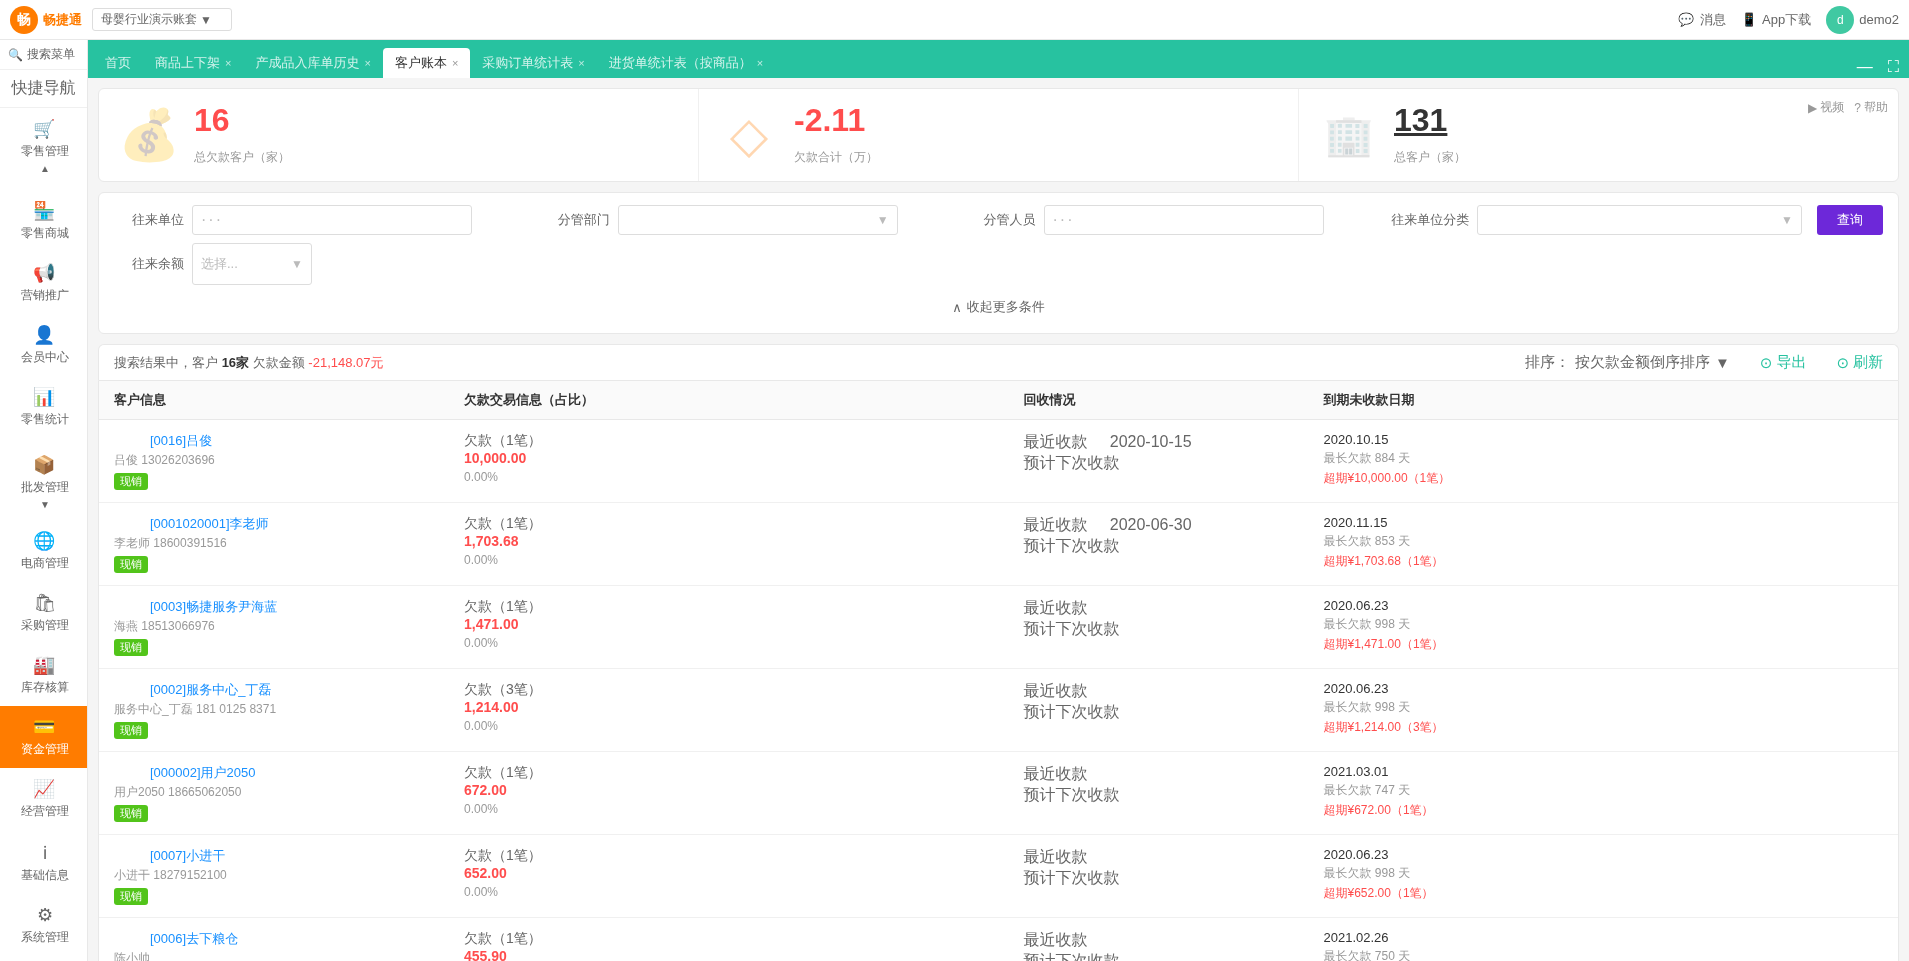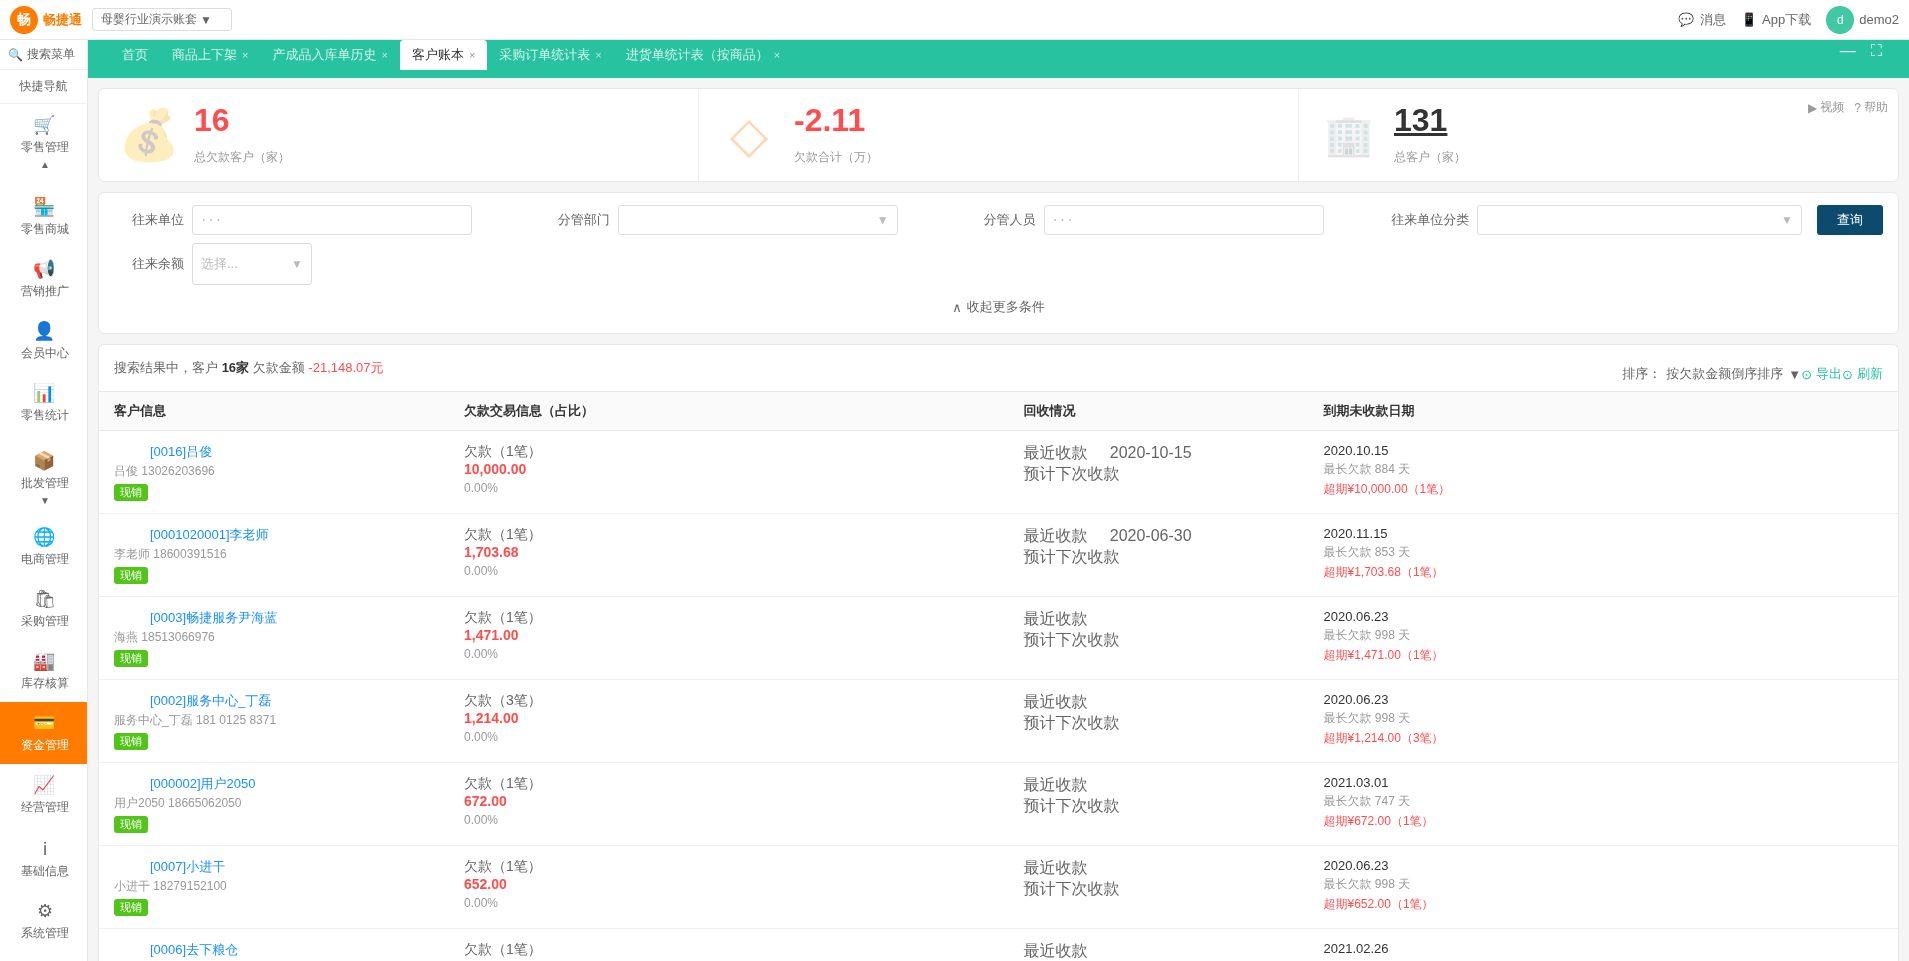--- a/index.html
+++ b/index.html
@@ -16,31 +16,31 @@
     .top-bar-right { display: flex; align-items: center; gap: 15px; }
     .top-bar-btn { display: flex; align-items: center; gap: 5px; color: #666; font-size: 13px; cursor: pointer; }
     .avatar { width: 28px; height: 28px; border-radius: 50%; background: #40c9a2; display: flex; align-items: center; justify-content: center; color: white; font-size: 12px; }
 
     
     .main-layout { display: flex; flex: 1; overflow: hidden; }
 
     
     .sidebar { width: 88px; background: #fff; border-right: 1px solid #e8e8e8; display: flex; flex-direction: column; overflow-y: auto; flex-shrink: 0; }
     .sidebar-search { padding: 6px 8px; color: #666; font-size: 12px; display: flex; align-items: center; gap: 4px; cursor: pointer; border-bottom: 1px solid #f0f0f0; }
-    .sidebar-quick-nav { padding: 8px; color: #666; font-size: 12px; text-align: center; cursor: pointer; border-bottom: 1px solid #f0f0f0; }
+    .sidebar-quick-nav { padding: 8px; color: #666; font-size: 16px; text-align: center; cursor: pointer; border-bottom: 1px solid #f0f0f0; }
     .sidebar-item { padding: 10px 5px; display: flex; flex-direction: column; align-items: center; justify-content: center; gap: 3px; cursor: pointer; color: #666; font-size: 12px; border-left: 3px solid transparent; }
     .sidebar-item.capital { background: #ff7c00; color: white; border-left-color: #ff7c00; }
     .sidebar-item-icon { font-size: 18px; }
     .sidebar-item-arrow { font-size: 10px; }
 
     
     .content-area { flex: 1; display: flex; flex-direction: column; overflow: hidden; }
 
     
-    .tab-bar { background: #27c2a0; display: flex; align-items: flex-start; height: 38px; padding: 0 22px; flex-shrink: 0; overflow: hidden; }
+    .tab-bar { background: #27c2a0; display: flex; align-items: flex-end; height: 38px; padding: 0 5px; flex-shrink: 0; overflow: hidden; }
     .tab-item { display: flex; align-items: center; gap: 5px; padding: 0 12px; height: 30px; border-radius: 4px 4px 0 0; color: rgba(255,255,255,0.8); font-size: 13px; cursor: pointer; white-space: nowrap; position: relative; }
     .tab-item.active { background: #fff; color: #333; border-radius: 4px 4px 0 0; }
     .tab-item .close-icon { color: rgba(255,255,255,0.7); font-size: 11px; cursor: pointer; }
     .tab-item.active .close-icon { color: #999; }
     .tab-bar-actions { margin-left: auto; display: flex; gap: 5px; }
     .tab-bar-action-btn { color: white; cursor: pointer; font-size: 16px; padding: 2px 5px; }
 
     
     .page-content { flex: 1; overflow-y: auto; background: #f5f5f5; padding: 10px; }
 
@@ -60,30 +60,30 @@
     .filter-area { background: #fff; border-radius: 6px; padding: 12px 15px; margin-bottom: 10px; border: 1px solid #e8e8e8; }
     .filter-row { display: flex; align-items: center; gap: 15px; margin-bottom: 8px; }
     .filter-row:last-child { margin-bottom: 0; }
     .filter-item { display: flex; align-items: center; gap: 8px; flex: 1; }
     .filter-label { color: #666; font-size: 13px; white-space: nowrap; min-width: 70px; text-align: right; }
     .filter-input { flex: 1; height: 30px; border: 1px solid #ddd; border-radius: 3px; padding: 0 8px; font-size: 13px; color: #333; display: flex; align-items: center; justify-content: space-between; cursor: pointer; max-width: 280px; }
     .filter-input-dots { color: #bbb; font-size: 16px; letter-spacing: 2px; }
     .filter-select { flex: 1; height: 30px; border: 1px solid #ddd; border-radius: 3px; padding: 0 8px; font-size: 13px; color: #333; display: flex; align-items: center; justify-content: space-between; cursor: pointer; max-width: 280px; }
     .filter-select-placeholder { color: #bbb; }
     .dropdown-arrow { color: #bbb; font-size: 12px; }
-    .search-btn { background: #0c4a6e; color: white; border: none; border-radius: 3px; padding: 6px 20px; font-size: 13px; cursor: pointer; white-space: nowrap; }
+    .search-btn { background: #6d28d9; color: white; border: none; border-radius: 3px; padding: 6px 20px; font-size: 13px; cursor: pointer; white-space: nowrap; }
     .collapse-row { display: flex; justify-content: center; padding: 5px; }
     .collapse-btn { display: flex; align-items: center; gap: 5px; color: #666; font-size: 13px; cursor: pointer; }
 
     
     .results-bar { display: flex; align-items: center; justify-content: space-between; padding: 8px 15px; background: #fff; border-radius: 6px 6px 0 0; border: 1px solid #e8e8e8; border-bottom: none; }
     .results-info { color: #666; font-size: 13px; }
     .results-info span.highlight { color: #333; font-weight: bold; }
     .results-info span.amount { color: #ff4d4d; }
-    .results-actions { display: flex; align-items: center; gap: 0; color: #666; font-size: 13px; margin-top: 12px; }
+    .results-actions { display: flex; align-items: center; gap: 30px; color: #666; font-size: 15px; }
     .results-sort { display: flex; align-items: center; gap: 5px; cursor: pointer; }
     .results-action-btn { display: flex; align-items: center; gap: 4px; cursor: pointer; color: #27c2a0; }
     .results-action-btn.refresh { color: #27c2a0; }
 
     
     .data-table { background: #fff; border: 1px solid #e8e8e8; border-radius: 0 0 6px 6px; overflow: hidden; }
     .table-header { display: grid; grid-template-columns: 350px 1fr 300px 1fr; padding: 10px 15px; background: #fafafa; border-bottom: 1px solid #e8e8e8; font-weight: bold; color: #333; font-size: 13px; }
     .table-row { display: grid; grid-template-columns: 350px 1fr 300px 1fr; padding: 12px 15px; border-bottom: 1px solid #f0f0f0; align-items: start; }
     .table-row:last-child { border-bottom: none; }
     .customer-name { color: #1890ff; font-size: 13px; cursor: pointer; text-decoration: none; margin-left: 36px; }

